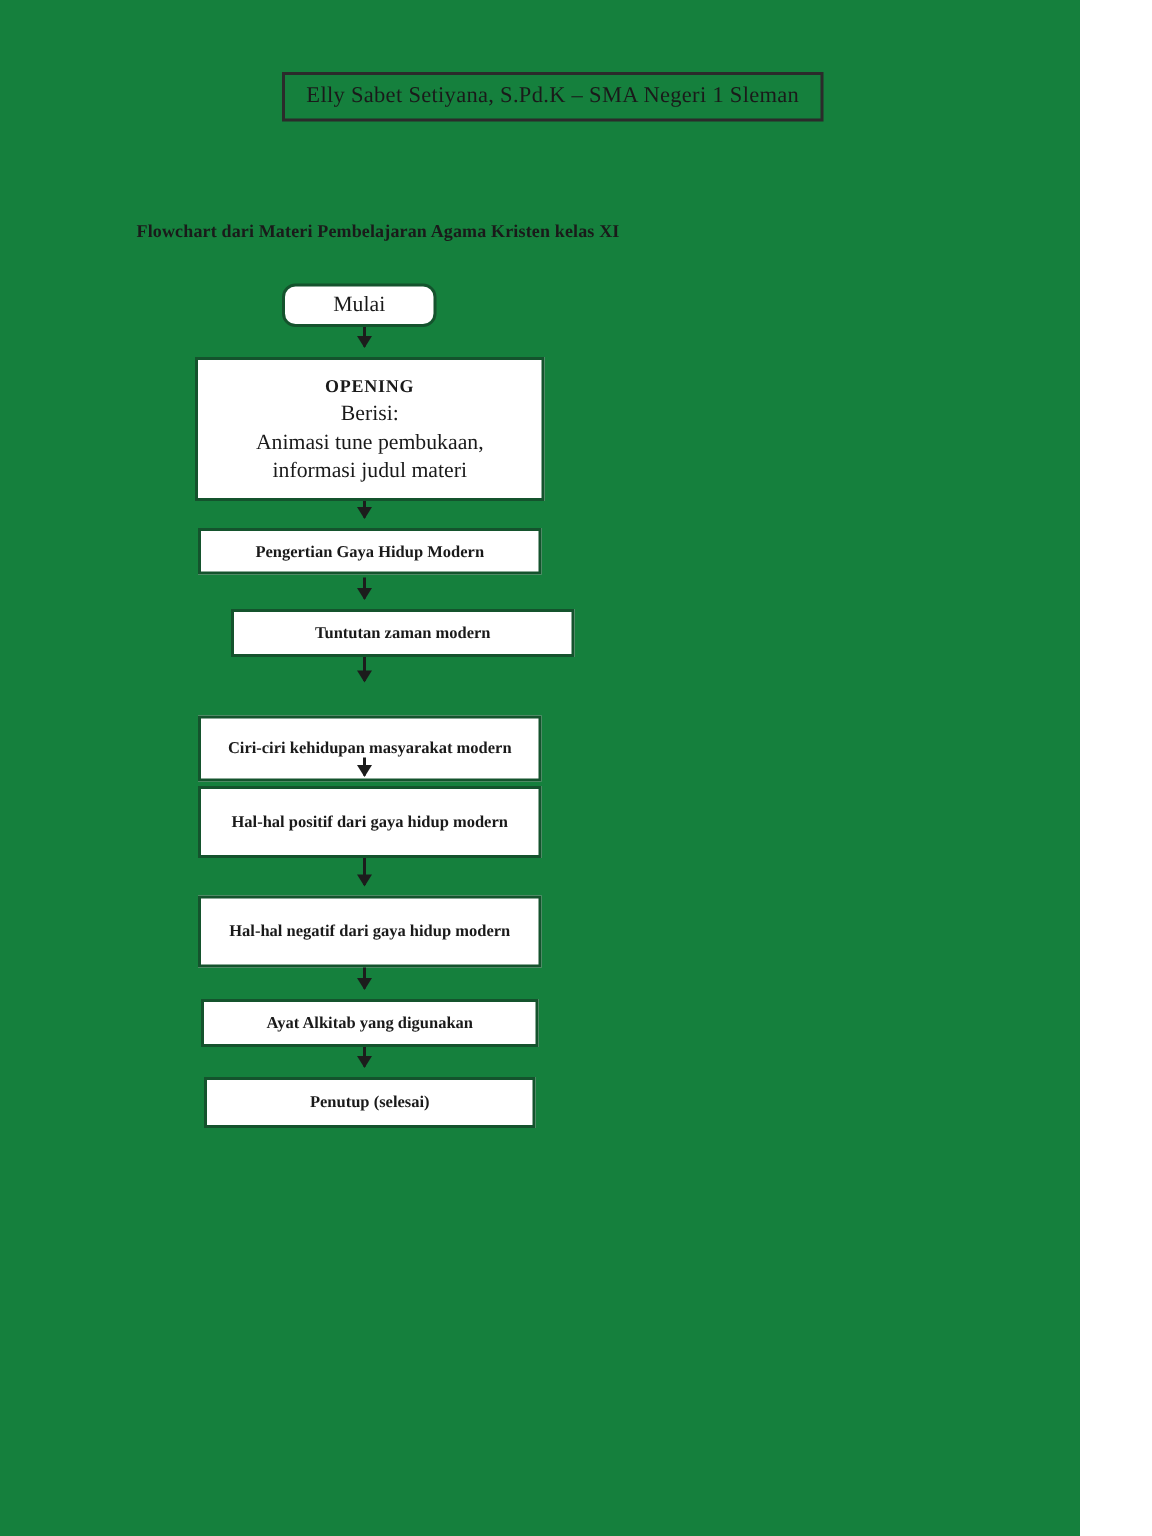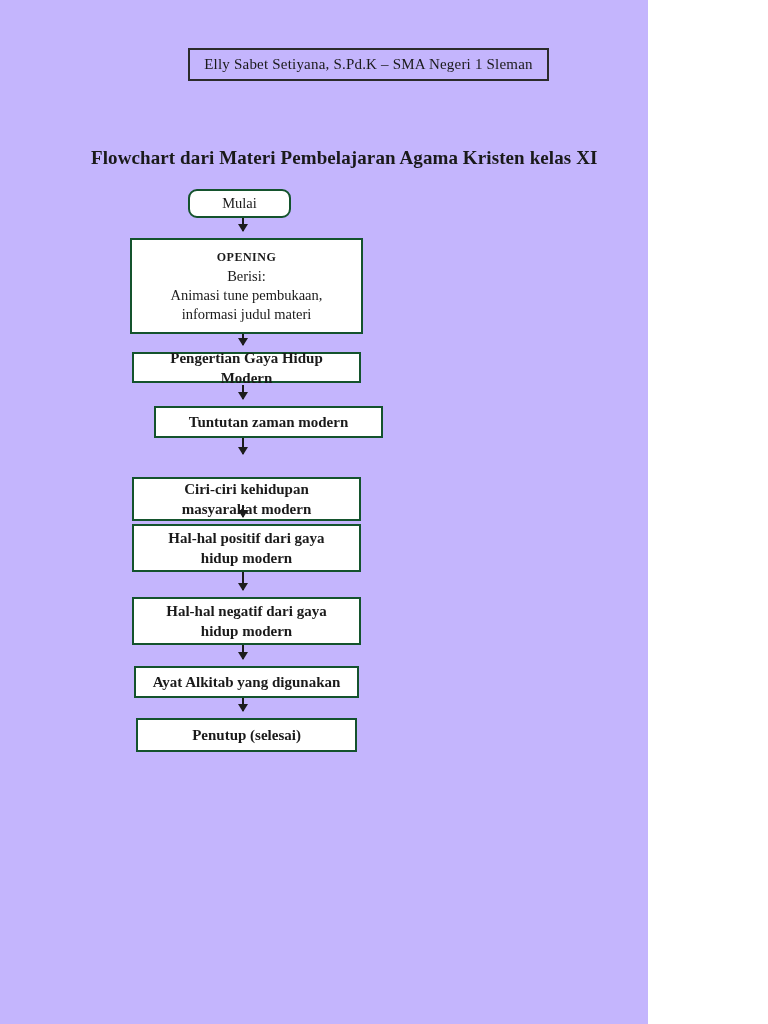--- a/index.html
+++ b/index.html
@@ -6,42 +6,42 @@
   html, body {
     width: 768px;
     height: 1024px;
     background: #ffffff;
     font-family: "Liberation Serif", "DejaVu Serif", serif;
     color: #1a1a1a;
     overflow: hidden;
   }
   .page {
     position: relative;
-    width: 648px;
+    width: 720px;
     height: 1024px;
-    background: #c4b5fd;
+    background: #15803d;
   }
   .author-box {
     position: absolute;
     left: 188px;
     top: 48px;
     width: 361px;
     height: 33px;
     border: 2px solid #2b2b2b;
     display: flex;
     align-items: center;
     justify-content: center;
     font-size: 15px;
     letter-spacing: 0.2px;
   }
   .doc-title {
     position: absolute;
     left: 91px;
     top: 147px;
-    font-size: 19px;
+    font-size: 12px;
     font-weight: bold;
     letter-spacing: 0.1px;
   }
   .node {
     position: absolute;
     border: 2px solid #14532d;
     display: flex;
     flex-direction: column;
     align-items: center;
     justify-content: center;
@@ -67,21 +67,21 @@
   }
   .opening-title {
     font-weight: bold;
     font-size: 12px;
     letter-spacing: 0.5px;
   }
   .step-node {
     left: 132px;
     width: 229px;
     font-weight: bold;
-    font-size: 15px;
+    font-size: 11px;
     line-height: 20px;
     padding: 4px 14px;
   }
   .s0 { top: 352px; height: 31px; }
   .s1 { top: 406px; height: 32px; margin-left: 22px; }
   .s2 { top: 477px; height: 44px; }
   .s3 { top: 524px; height: 48px; }
   .s4 { top: 597px; height: 48px; }
   .s5 { top: 666px; height: 32px; left: 134px; width: 225px; }
   .s6 { top: 718px; height: 34px; left: 136px; width: 221px; }

